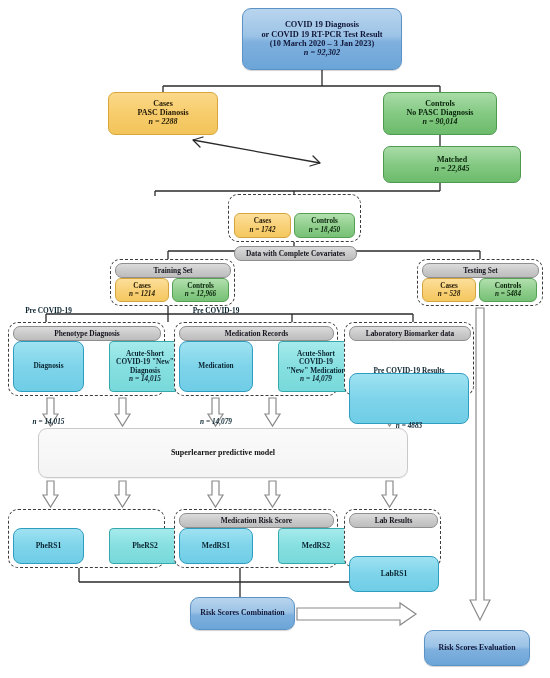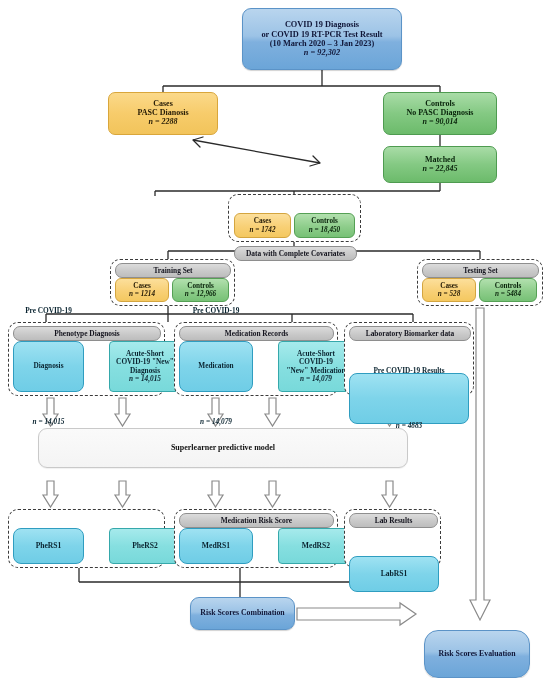--- a/index.html
+++ b/index.html
@@ -143,21 +143,21 @@
     <div>PASC Dianosis</div>
     <div class="it">n = 2288</div>
   </div>
 
   <div class="node green" style="left:383px;top:92px;width:114px;height:43px;font-size:8px;">
     <div>Controls</div>
     <div>No PASC Diagnosis</div>
     <div class="it">n = 90,014</div>
   </div>
 
-  <div class="node green" style="left:383px;top:146px;width:114px;height:37px;font-size:8px;">
+  <div class="node green" style="left:383px;top:146px;width:138px;height:37px;font-size:8px;">
     <div>Matched</div>
     <div class="it">n = 22,845</div>
   </div>
 
   <div class="dash" style="left:228px;top:194px;width:133px;height:48px;"></div>
   <div class="ghead" style="position:absolute;left:234px;top:198px;width:121px;height:13px;font-size:7.4px;margin-top:48px;">Data with Complete Covariates</div>
   <div class="node yellow-sm" style="left:234px;top:213px;width:57px;height:25px;font-size:7.2px;">
     <div>Cases</div>
     <div class="it">n = 1742</div>
   </div>
@@ -216,21 +216,21 @@
     <div class="it">n = 14,079</div>
   </div>
 
   <div class="dash" style="left:344px;top:322px;width:130px;height:74px;"></div>
   <div class="ghead" style="position:absolute;left:349px;top:326px;width:120px;height:13px;font-size:7.4px;">Laboratory Biomarker data</div>
   <div class="node cyan" style="left:349px;top:341px;width:120px;height:51px;font-size:7.3px;margin-top:32px;">
     <div>Pre COVID-19 Results</div>
     <div class="it">n = 4883</div>
   </div>
 
-  <div class="node slab" style="left:38px;top:428px;width:370px;height:40px;font-size:8px;">
+  <div class="node slab" style="left:38px;top:428px;width:370px;height:50px;font-size:8px;">
     <div>Superlearner predictive model</div>
   </div>
 
   <div class="dash" style="left:8px;top:509px;width:157px;height:59px;"></div>
   <div class="node cyan" style="left:13px;top:528px;width:71px;height:36px;font-size:7.6px;">
     <div>PheRS1</div>
   </div>
   <div class="node cyan2" style="left:87px;top:528px;width:72px;height:36px;font-size:7.6px;">
     <div>PheRS2</div>
   </div>
@@ -247,17 +247,17 @@
   <div class="dash" style="left:344px;top:509px;width:97px;height:59px;"></div>
   <div class="ghead" style="position:absolute;left:349px;top:513px;width:87px;height:13px;font-size:7.4px;">Lab Results</div>
   <div class="node cyan" style="left:349px;top:556px;width:90px;height:36px;font-size:7.6px;">
     <div>LabRS1</div>
   </div>
 
   <div class="node blue" style="left:190px;top:597px;width:105px;height:33px;font-size:7.8px;">
     <div>Risk Scores Combination</div>
   </div>
 
-  <div class="node blue" style="left:424px;top:630px;width:106px;height:48px;font-size:7.8px;border-radius:14px;">
+  <div class="node blue" style="left:424px;top:630px;width:106px;height:36px;font-size:7.8px;">
     <div>Risk Scores Evaluation</div>
   </div>
 
 </div>
 
 </body></html>

